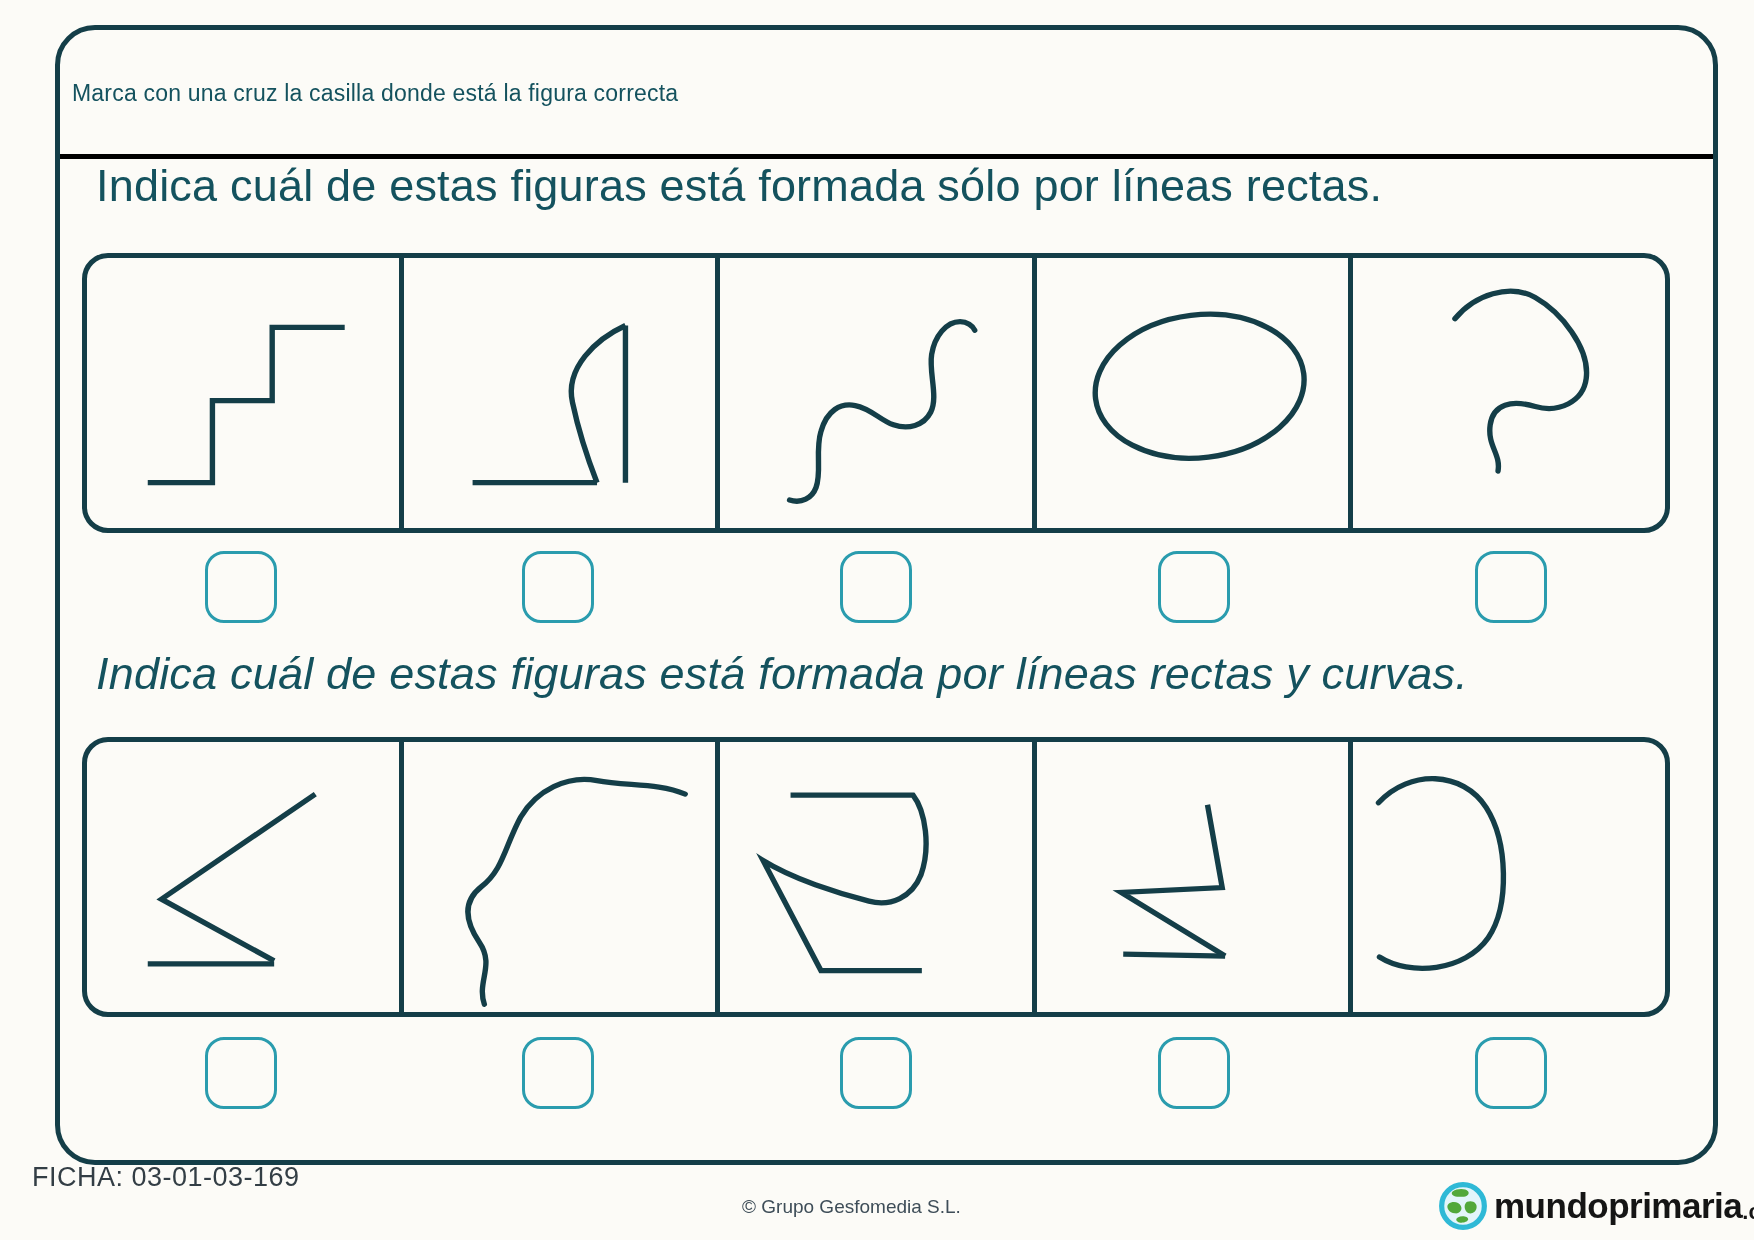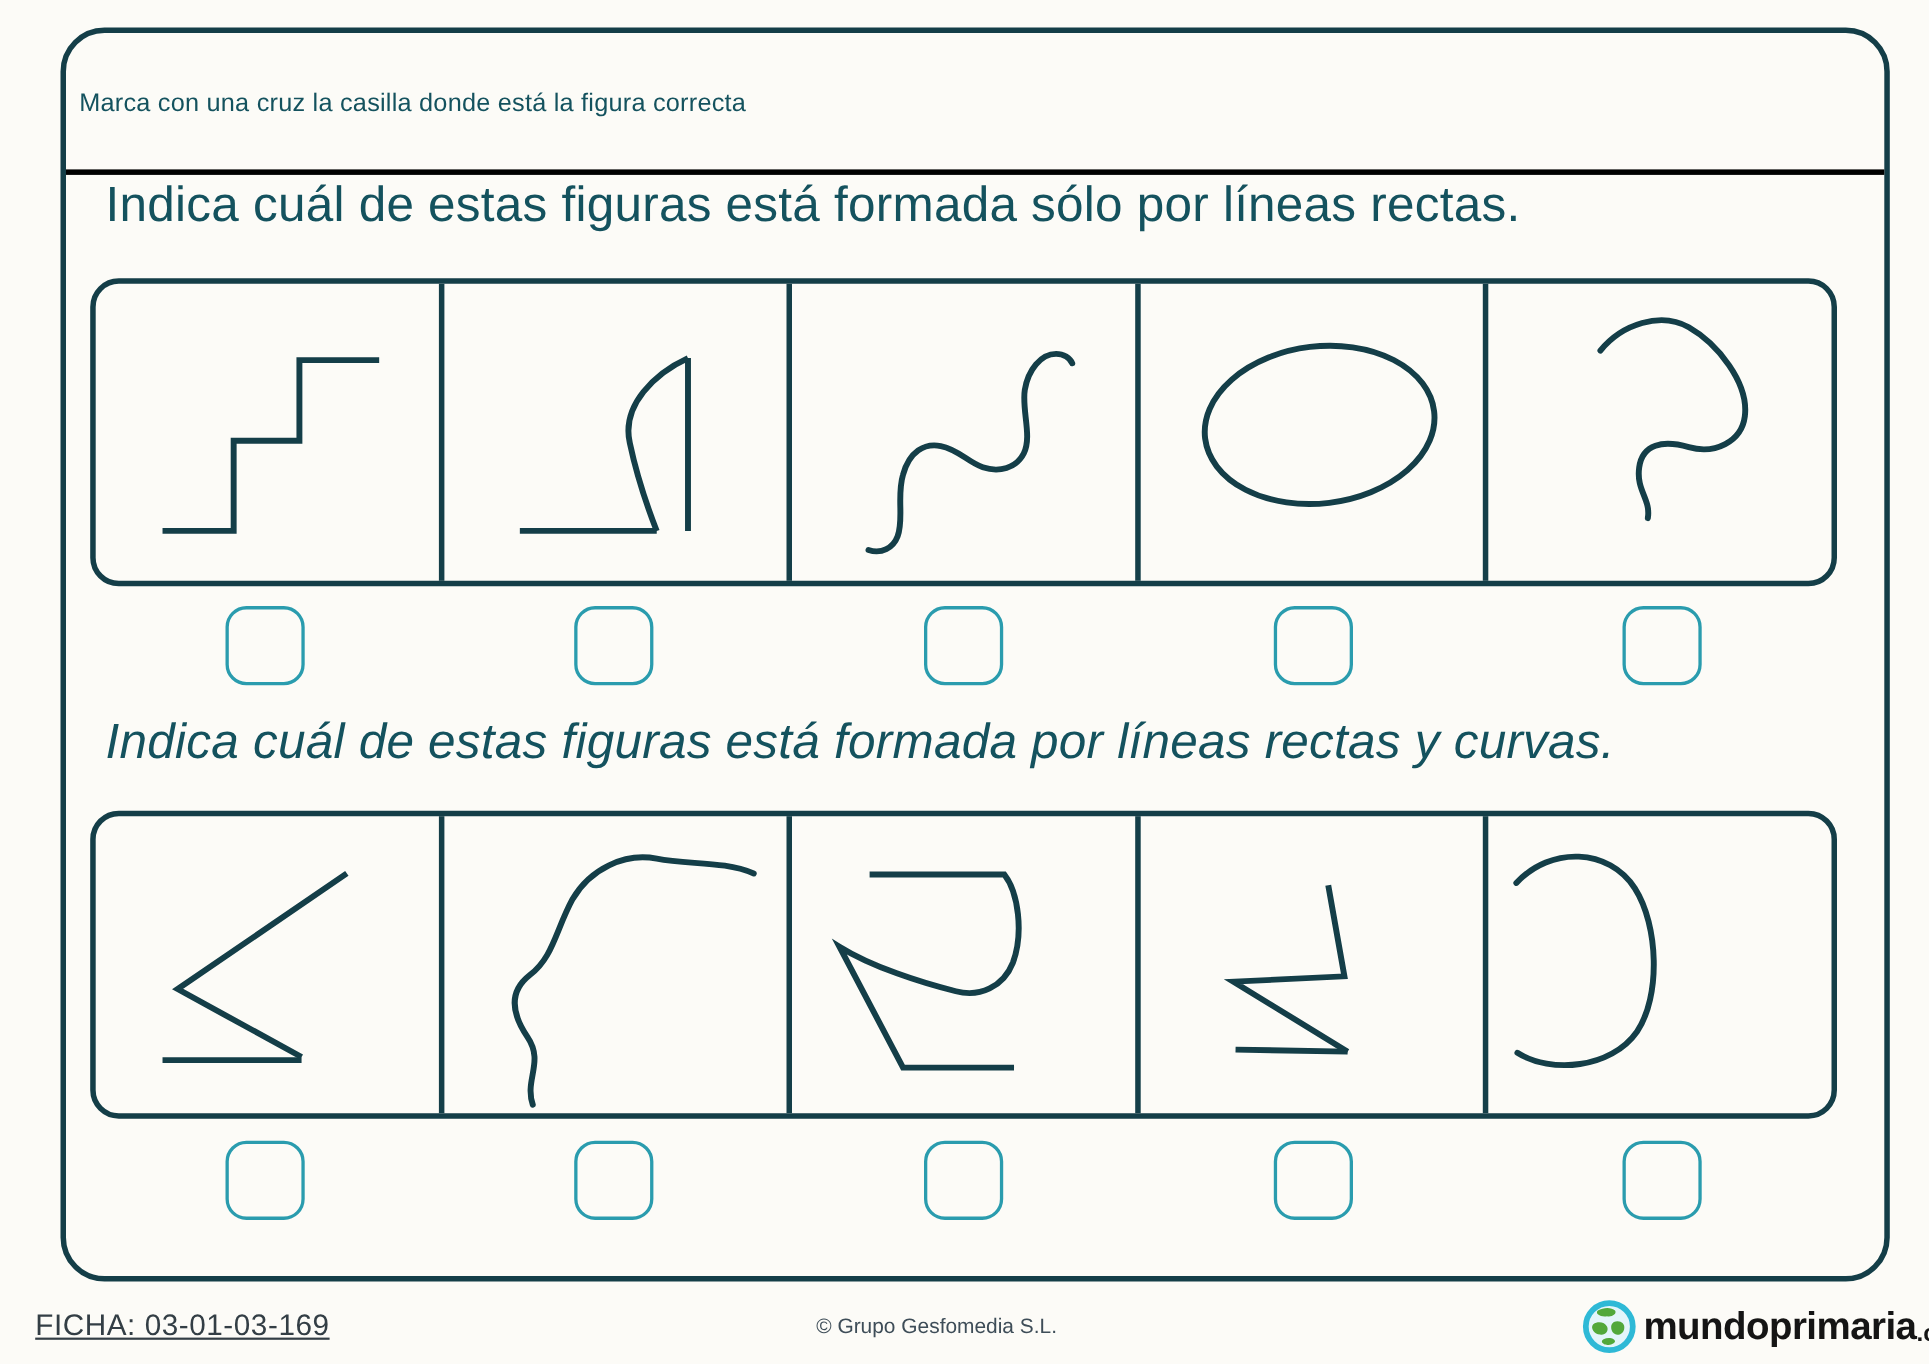--- a/index.html
+++ b/index.html
@@ -54,22 +54,22 @@
   #checkrow-2{top:1037px;}
   .checkcell{flex:1 1 0;display:flex;justify-content:center;}
   .checkbox{
     width:72px;height:72px;box-sizing:border-box;
     border:3.5px solid #2a9cae;border-radius:19px;background:transparent;
     cursor:pointer;
   }
 
   
   .ficha{
-    position:absolute;left:32px;top:1190px;
-    font-size:27px;color:#333e45;letter-spacing:.5px;text-decoration:underline;
+    position:absolute;left:32px;top:1162px;
+    font-size:27px;color:#333e45;letter-spacing:.5px;
   }
   .copyright{
     position:absolute;left:742px;top:1196px;
     font-size:19px;color:#3e4d58;
   }
   .brand{
     position:absolute;left:1438px;top:1180px;height:52px;
     display:flex;align-items:center;
   }
   .brand .globe{width:50px;height:50px;margin-right:6px;flex:0 0 auto;}

